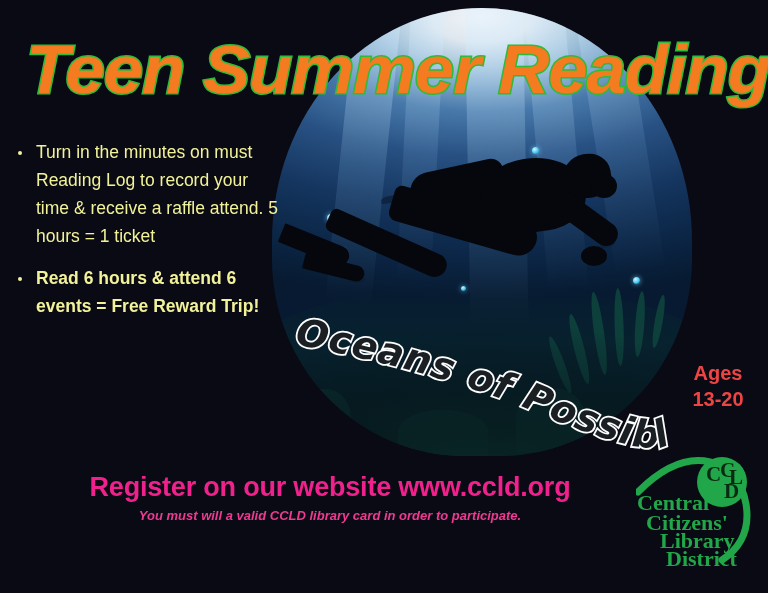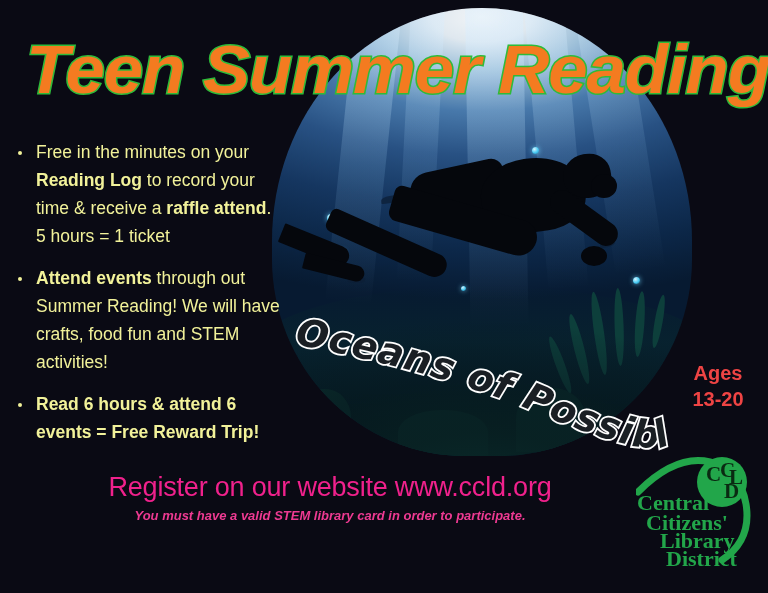--- a/index.html
+++ b/index.html
@@ -132,21 +132,21 @@
   .bullet-item::before {
     content: "";
     position: absolute;
     left: 4px;
     top: 13px;
     width: 4px;
     height: 4px;
     border-radius: 50%;
     background: #F2F29A;
   }
-  .bullet-item b { font-weight: bold; }
+  .bullet-item b { font-weight: normal; }
   .bullet-item.all-bold { font-weight: bold; }
 
   
   .ages {
     position: absolute;
     left: 683px;
     top: 360px;
     width: 70px;
     text-align: center;
     color: #ef4444;
@@ -181,21 +181,21 @@
   .footer {
     position: absolute;
     left: 0;
     top: 470px;
     width: 660px;
     text-align: center;
     color: #F0218C;
   }
   .footer-line {
     font-size: 27px;
-    font-weight: normal;
+    font-weight: bold;
     line-height: 34px;
     white-space: nowrap;
     letter-spacing: -0.2px;
   }
   .disclaimer {
     margin-top: 4px;
     font-size: 13px;
     font-weight: bold;
     font-style: italic;
     color: #EE3A92;
@@ -272,42 +272,41 @@
     <div class="d-hand"></div>
     <div class="d-leg"></div>
     <div class="d-leg2"></div>
     <div class="d-fin"></div>
     <div class="d-fin2"></div>
   </div>
 
   <div class="headline">Teen Summer Reading!</div>
 
   <div class="bullets">
-    <div class="bullet-item"><span>Free in the minutes on your </span><b>Reading Log</b><span> to record your time &amp; receive a </span><b>raffle attend</b><span>. 5 hours = 1 ticket</span></div>
-    <div class="bullet-item"><b>Attend events</b><span> through out Summer Reading! We will have crafts, food fun and STEM activities!</span></div>
+    <div class="bullet-item"><span>Turn in the minutes on must </span><b>Reading Log</b><span> to record your time &amp; receive a </span><b>raffle attend</b><span>. 5 hours = 1 ticket</span></div>
     <div class="bullet-item all-bold"><span>Read 6 hours &amp; attend 6 events = Free Reward Trip!</span></div>
   </div>
 
   <div class="ages">
     <div>Ages</div>
     <div>13-20</div>
   </div>
 
   <div class="slogan">
     <svg viewBox="0 0 380 130" preserveAspectRatio="none">
       <path id="sloganPath" d="M 4,22 Q 150,50 250,92 T 376,124" fill="none"></path>
       <text>
         <textPath href="#sloganPath" startOffset="0">Oceans of Possiblities</textPath>
       </text>
     </svg>
   </div>
 
   <div class="footer">
     <div class="footer-line">Register on our website www.ccld.org</div>
-    <div class="disclaimer">You must have a valid STEM library card in order to participate.</div>
+    <div class="disclaimer">You must will a valid CCLD library card in order to participate.</div>
   </div>
 
   <div class="logo">
     <svg viewBox="0 0 126 122">
       <path d="M 2,44 Q 40,6 74,14 Q 104,22 110,56 Q 116,92 86,112" fill="none" stroke="#22A64A" stroke-width="7" stroke-linecap="round"></path>
       <circle cx="86" cy="34" r="25" fill="#22A64A"></circle>
       <text class="logo-mono" x="70" y="33" font-size="21">C</text>
       <text class="logo-mono" x="84" y="29" font-size="21">C</text>
       <text class="logo-mono" x="93" y="36" font-size="21">L</text>
       <text class="logo-mono" x="88" y="50" font-size="21">D</text>

